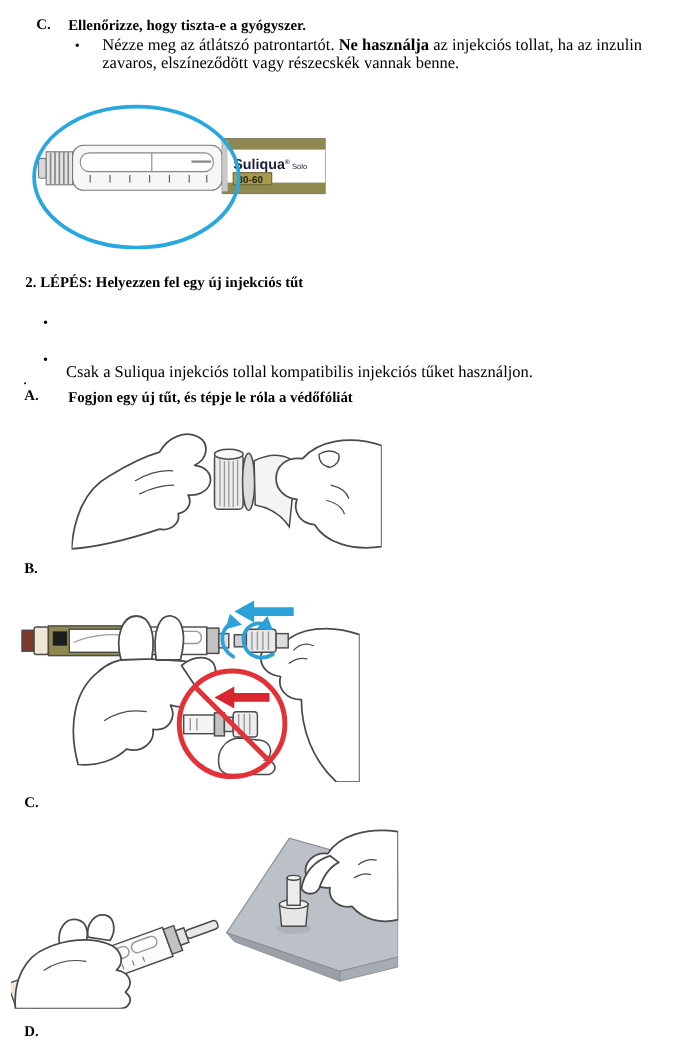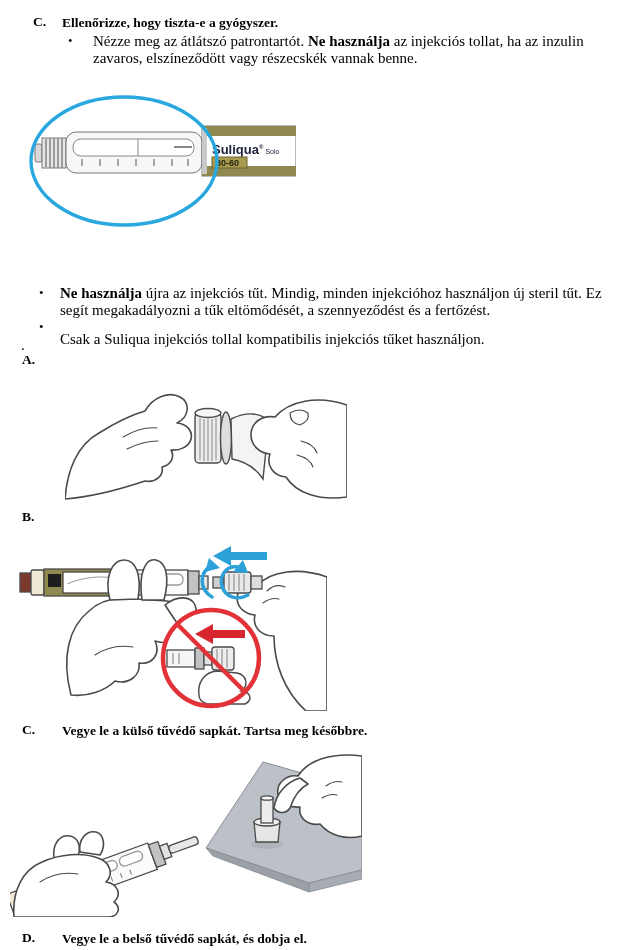--- a/index.html
+++ b/index.html
@@ -60,32 +60,31 @@
       <rect x="174" y="34" width="94" height="10" fill="#8f894f"></rect>
       <rect x="174" y="74" width="94" height="10" fill="#8f894f"></rect>
       <rect x="174" y="36" width="5" height="46" fill="#c9c9c9"></rect>
       <text x="184" y="62" font-family="'Liberation Sans',sans-serif" font-size="13" font-weight="bold" fill="#1b2038"><tspan>Suliqua</tspan><tspan dy="-5" font-size="6">®</tspan><tspan dy="5" dx="2" font-size="7" font-weight="normal">Solo</tspan></text>
       <rect x="184" y="65" width="35" height="11" fill="#a89b4e" stroke="#6e6430"></rect>
       <text x="188" y="74" font-family="'Liberation Sans',sans-serif" font-size="9" font-weight="bold" fill="#23240f">30-60</text>
     </g>
     <ellipse cx="96" cy="69" rx="93" ry="64" fill="none" stroke="#29a8df" stroke-width="3.4"></ellipse>
   </svg>
 
+  <span class="abs h" style="left:23px;top:248px;">2. LÉPÉS: Helyezzen fel egy új injekciós tűt</span>
 
   <span class="abs dot" style="left:39px;top:285px;">•</span>
-  <div class="abs body-text" style="left:60px;top:285px;width:546px;">
-    <b>Ne használja</b><span> újra az injekciós tűt. Mindig, minden injekcióhoz használjon új steril tűt. Ez segít megakadályozni a tűk eltömődését, a szennyeződést és a fertőzést.</span>
-  </div>
   <span class="abs dot" style="left:39px;top:319px;">•</span>
   <div class="abs body-text" style="left:60px;top:319px;width:546px;margin-top:12px;">
     <span>Csak a Suliqua injekciós tollal kompatibilis injekciós tűket használjon.</span>
   </div>
   <span class="abs body-text" style="left:21px;top:337px;">.</span>
 
   <span class="abs lbl" style="left:22px;top:352px;">A.</span>
+  <span class="abs h" style="left:62px;top:352px;">Fogjon egy új tűt, és tépje le róla a védőfóliát</span>
 
   <svg class="abs" style="left:65px;top:383px;" width="282" height="122" viewBox="0 0 282 122">
 
     <g>
       <path class="lineart" d="M0,116 C2,88 12,62 34,50 C50,40 66,32 80,28 C88,14 104,8 115,14 C126,20 124,34 112,40 C122,41 128,48 126,56 C124,64 114,68 106,67 C110,74 106,82 97,84 C99,93 90,100 80,98 C56,106 26,114 0,116 Z"></path>
       <path class="crease" d="M58,54 C70,47 82,44 92,45"></path>
       <path class="crease" d="M62,66 C74,60 84,58 93,58"></path>
     </g>
 
     <g>
@@ -176,21 +175,20 @@
         <line x1="212" y1="106" x2="212" y2="125" stroke="#9a9a9a"></line>
       </g>
       <path d="M184,152 C182,139 190,129 202,128 L222,130 C232,132 234,143 226,148 C236,149 238,157 230,161 L192,161 C186,159 184,155 184,152 Z" fill="#ffffff" stroke="#4a4a4a" stroke-width="1.4"></path>
       <polygon points="230,87 198,87 198,81 180,91 198,101 198,95 230,95" fill="#d8262e"></polygon>
       <circle cx="196" cy="115" r="48" fill="none" stroke="#e23238" stroke-width="4.5"></circle>
       <line x1="162" y1="81" x2="230" y2="149" stroke="#e23238" stroke-width="4.5"></line>
     </g>
   </svg>
 
   <span class="abs lbl" style="left:22px;top:722px;">C.</span>
-  <span class="abs h" style="left:62px;top:722px;">Vegye le a külső tűvédő sapkát. Tartsa meg későbbre.</span>
 
   <svg class="abs" style="left:10px;top:752px;" width="352" height="165" viewBox="0 0 352 165">
 
     <g>
       <polygon points="196,96 253,10 352,38 352,118 299,131" fill="#bcc1c7" stroke="#878d93" stroke-width="1"></polygon>
       <polygon points="196,96 299,131 299,140 203,104" fill="#9aa0a6" stroke="#878d93" stroke-width="0.8"></polygon>
       <polygon points="299,131 352,118 352,127 299,140" fill="#a6acb2" stroke="#878d93" stroke-width="0.8"></polygon>
     </g>
 
     <g>
@@ -231,15 +229,14 @@
 
     <g>
       <path class="lineart" d="M44,106 C42,92 50,82 60,84 C70,86 72,98 66,108 Z"></path>
       <path class="lineart" d="M70,100 C68,88 76,78 86,80 C94,82 96,94 90,103 Z"></path>
       <path class="lineart" d="M4,165 C2,140 12,118 32,110 C50,102 72,100 88,106 C100,110 104,122 96,130 C108,132 112,142 104,150 C112,156 108,165 98,165 Z"></path>
       <path class="crease" d="M30,130 C42,122 56,120 68,122"></path>
     </g>
   </svg>
 
   <span class="abs lbl" style="left:22px;top:930px;">D.</span>
-  <span class="abs h" style="left:62px;top:930px;">Vegye le a belső tűvédő sapkát, és dobja el.</span>
 
 </div>
 
 </body></html>

